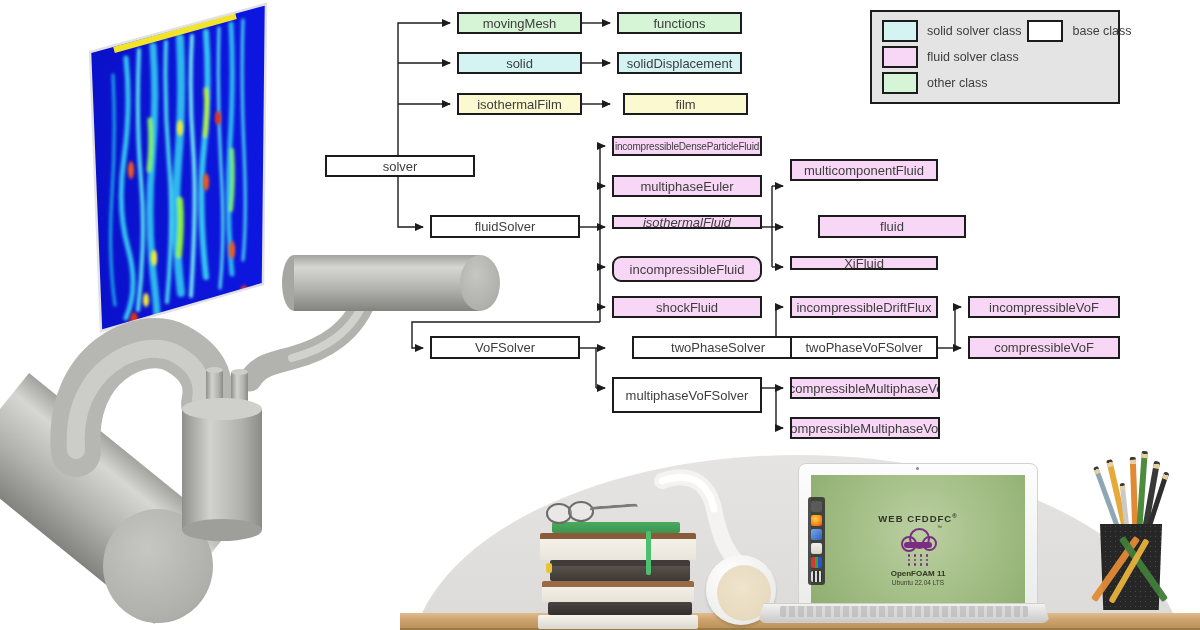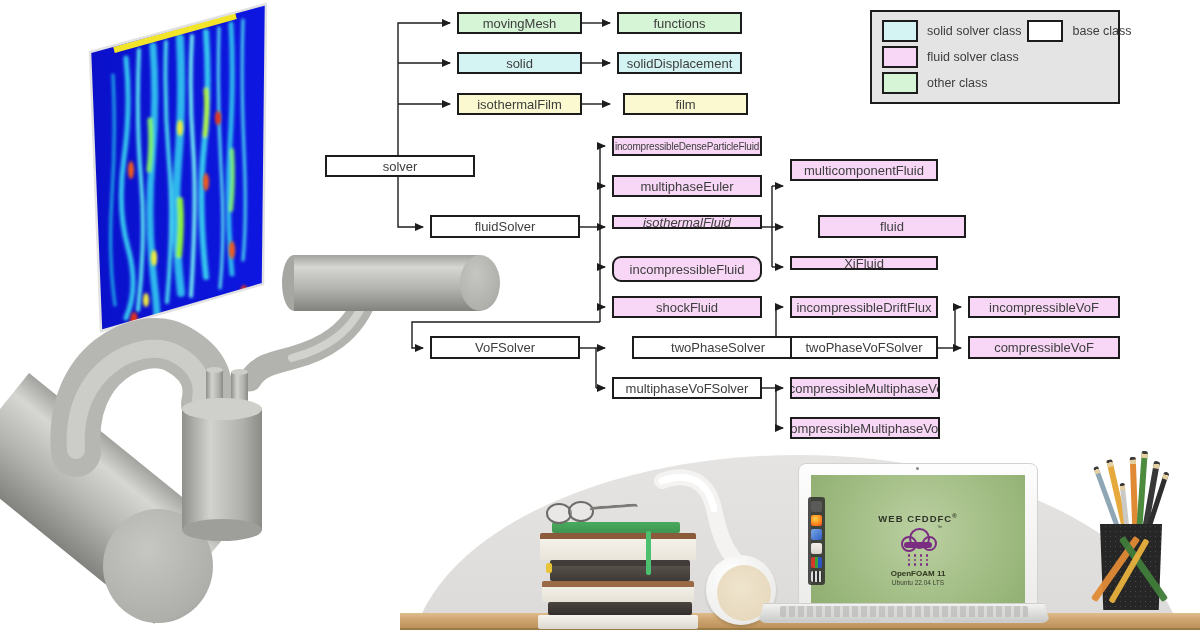--- a/index.html
+++ b/index.html
@@ -326,21 +326,21 @@
       <div class="node t-fluid" style="left: 612px; top: 215px; width: 150px; height: 14px; font-style: italic;">isothermalFluid</div>
       <div class="node t-fluid" style="left: 612px; top: 256px; width: 150px; height: 26px; border-radius: 9px;">incompressibleFluid</div>
       <div class="node t-fluid" style="left: 612px; top: 296px; width: 150px; height: 22px;">shockFluid</div>
       <div class="node t-fluid" style="left: 790px; top: 159px; width: 148px; height: 22px;">multicomponentFluid</div>
       <div class="node t-fluid" style="left: 790px; top: 215px; width: 148px; height: 23px; margin-left: 28px;">fluid</div>
       <div class="node t-fluid" style="left: 790px; top: 256px; width: 148px; height: 14px;">XiFluid</div>
       <div class="node t-base" style="left: 430px; top: 336px; width: 150px; height: 23px;">VoFSolver</div>
       <div class="node t-base" style="left: 612px; top: 336px; width: 172px; height: 23px; margin-left: 20px;">twoPhaseSolver</div>
       <div class="node t-fluid" style="left: 790px; top: 296px; width: 148px; height: 22px;">incompressibleDriftFlux</div>
       <div class="node t-base" style="left: 790px; top: 336px; width: 148px; height: 23px;">twoPhaseVoFSolver</div>
-      <div class="node t-base" style="left: 612px; top: 377px; width: 150px; height: 22px;">multiphaseVoFSolver</div>
+      <div class="node t-base" style="left: 612px; top: 377px; width: 150px; height: 36px;">multiphaseVoFSolver</div>
       <div class="node t-fluid" style="left: 790px; top: 377px; width: 150px; height: 22px;">incompressibleMultiphaseVoF</div>
       <div class="node t-fluid" style="left: 790px; top: 417px; width: 150px; height: 22px;">compressibleMultiphaseVoF</div>
       <div class="node t-fluid" style="left: 968px; top: 296px; width: 152px; height: 22px;">incompressibleVoF</div>
       <div class="node t-fluid" style="left: 968px; top: 336px; width: 152px; height: 23px;">compressibleVoF</div>
     </div>
 
   <div class="legend" id="legend">
       <div class="legend-item">
         <div class="swatch" style="background: rgb(212, 244, 244);"></div>
         <span class="legend-label">solid solver class</span>

